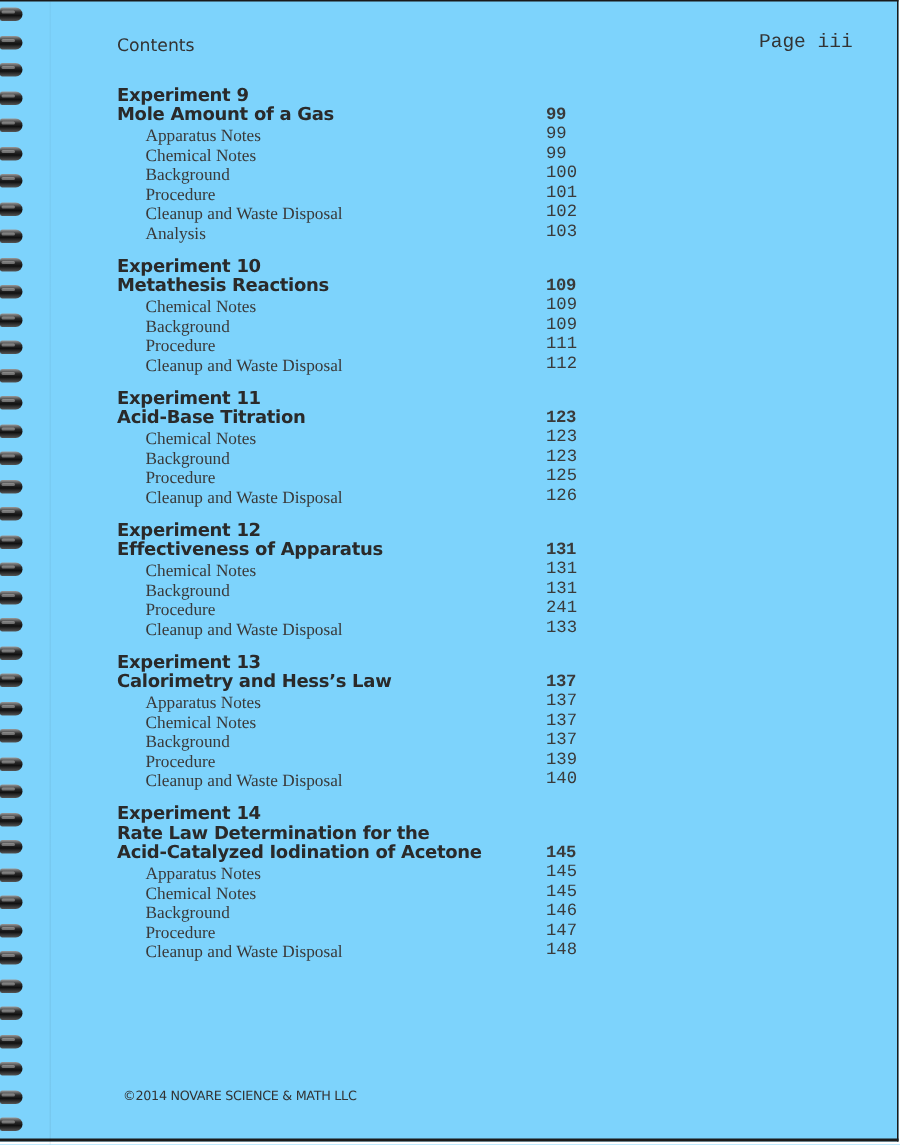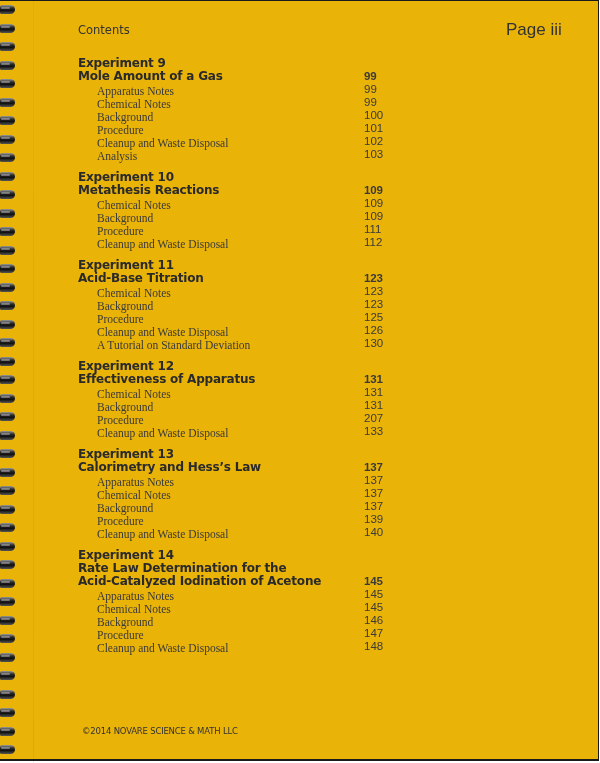--- a/index.html
+++ b/index.html
@@ -2,21 +2,21 @@
 <html><head>
   <meta charset="utf-8">
   <style>
     html, body { margin: 0; padding: 0; }
     body {
       width: 600px; height: 763px; position: relative; overflow: hidden;
       background: #ffffff;
     }
     .page {
       position: absolute; left: 0; top: 0; width: 599px; height: 761px;
-      background: #eab308;
+      background: #7dd3fc;
       border-top: 1px solid #1a1a1a;
       border-right: 1px solid #1a1a1a;
       border-bottom: 2px solid #1a1a1a;
       box-sizing: border-box;
     }
     .spiral { position: absolute; left: 0; top: 0; width: 20px; height: 763px; }
     .coil {
       position: absolute; left: 0; width: 15px; height: 9px;
       border-radius: 2px 6px 6px 2px;
       background: linear-gradient(180deg, #9a9a9a 0%, #2a2a2a 35%, #111 60%, #555 100%);
@@ -28,34 +28,34 @@
     .shadow-line {
       position: absolute; left: 33px; top: 0; width: 1px; height: 763px;
       background: linear-gradient(180deg, rgba(0,0,0,0.03), rgba(0,0,0,0.05));
     }
     .header-left {
       position: absolute; left: 78px; top: 22px;
       font-family: "DejaVu Sans", sans-serif; font-size: 11.5px; color: #333;
     }
     .header-right {
       position: absolute; left: 506px; top: 19px;
-      font-family: Liberation Sans, sans-serif; font-size: 17px; color: #333;
+      font-family: Liberation Mono, monospace; font-size: 13px; color: #333;
     }
     .toc { position: absolute; left: 78px; top: 55px; width: 320px; }
     .exp { margin-bottom: 9px; }
     .exp-label, .exp-title {
       font-family: "DejaVu Sans", sans-serif; font-size: 12px; font-weight: bold;
       color: #2a2a2a; height: 14px; line-height: 14px; white-space: nowrap;
       letter-spacing: -0.2px;
     }
     .row { position: relative; height: 13px; line-height: 13px; }
     .row .txt { white-space: nowrap; margin-top: 32px; }
     .row .num {
       position: absolute; left: 286px; top: 0;
-      font-family: Liberation Sans, sans-serif; font-size: 11.5px; color: #3a3a3a;
+      font-family: Liberation Mono, monospace; font-size: 11.5px; color: #3a3a3a;
     }
     .sub .txt {
       padding-left: 19px;
       font-family: "Liberation Serif", serif; font-size: 11.5px; color: #3a3a3a;
     }
     .footer {
       position: absolute; left: 82px; top: 725px;
       font-family: "DejaVu Sans", sans-serif; font-size: 8.5px; color: #333;
       letter-spacing: -0.2px;
     }
@@ -87,28 +87,27 @@
         <div class="row sub"><span class="txt">Procedure</span><span class="num">111</span></div>
         <div class="row sub"><span class="txt">Cleanup and Waste Disposal</span><span class="num">112</span></div>
       </div>
       <div class="exp">
         <div class="exp-label">Experiment 11</div>
         <div class="row exp-title"><span class="txt">Acid-Base Titration</span><span class="num">123</span></div>
         <div class="row sub"><span class="txt">Chemical Notes</span><span class="num">123</span></div>
         <div class="row sub"><span class="txt">Background</span><span class="num">123</span></div>
         <div class="row sub"><span class="txt">Procedure</span><span class="num">125</span></div>
         <div class="row sub"><span class="txt">Cleanup and Waste Disposal</span><span class="num">126</span></div>
-        <div class="row sub"><span class="txt">A Tutorial on Standard Deviation</span><span class="num">130</span></div>
       </div>
       <div class="exp">
         <div class="exp-label">Experiment 12</div>
         <div class="row exp-title"><span class="txt">Effectiveness of Apparatus</span><span class="num">131</span></div>
         <div class="row sub"><span class="txt">Chemical Notes</span><span class="num">131</span></div>
         <div class="row sub"><span class="txt">Background</span><span class="num">131</span></div>
-        <div class="row sub"><span class="txt">Procedure</span><span class="num">207</span></div>
+        <div class="row sub"><span class="txt">Procedure</span><span class="num">241</span></div>
         <div class="row sub"><span class="txt">Cleanup and Waste Disposal</span><span class="num">133</span></div>
       </div>
       <div class="exp">
         <div class="exp-label">Experiment 13</div>
         <div class="row exp-title"><span class="txt">Calorimetry and Hess’s Law</span><span class="num">137</span></div>
         <div class="row sub"><span class="txt">Apparatus Notes</span><span class="num">137</span></div>
         <div class="row sub"><span class="txt">Chemical Notes</span><span class="num">137</span></div>
         <div class="row sub"><span class="txt">Background</span><span class="num">137</span></div>
         <div class="row sub"><span class="txt">Procedure</span><span class="num">139</span></div>
         <div class="row sub"><span class="txt">Cleanup and Waste Disposal</span><span class="num">140</span></div>

